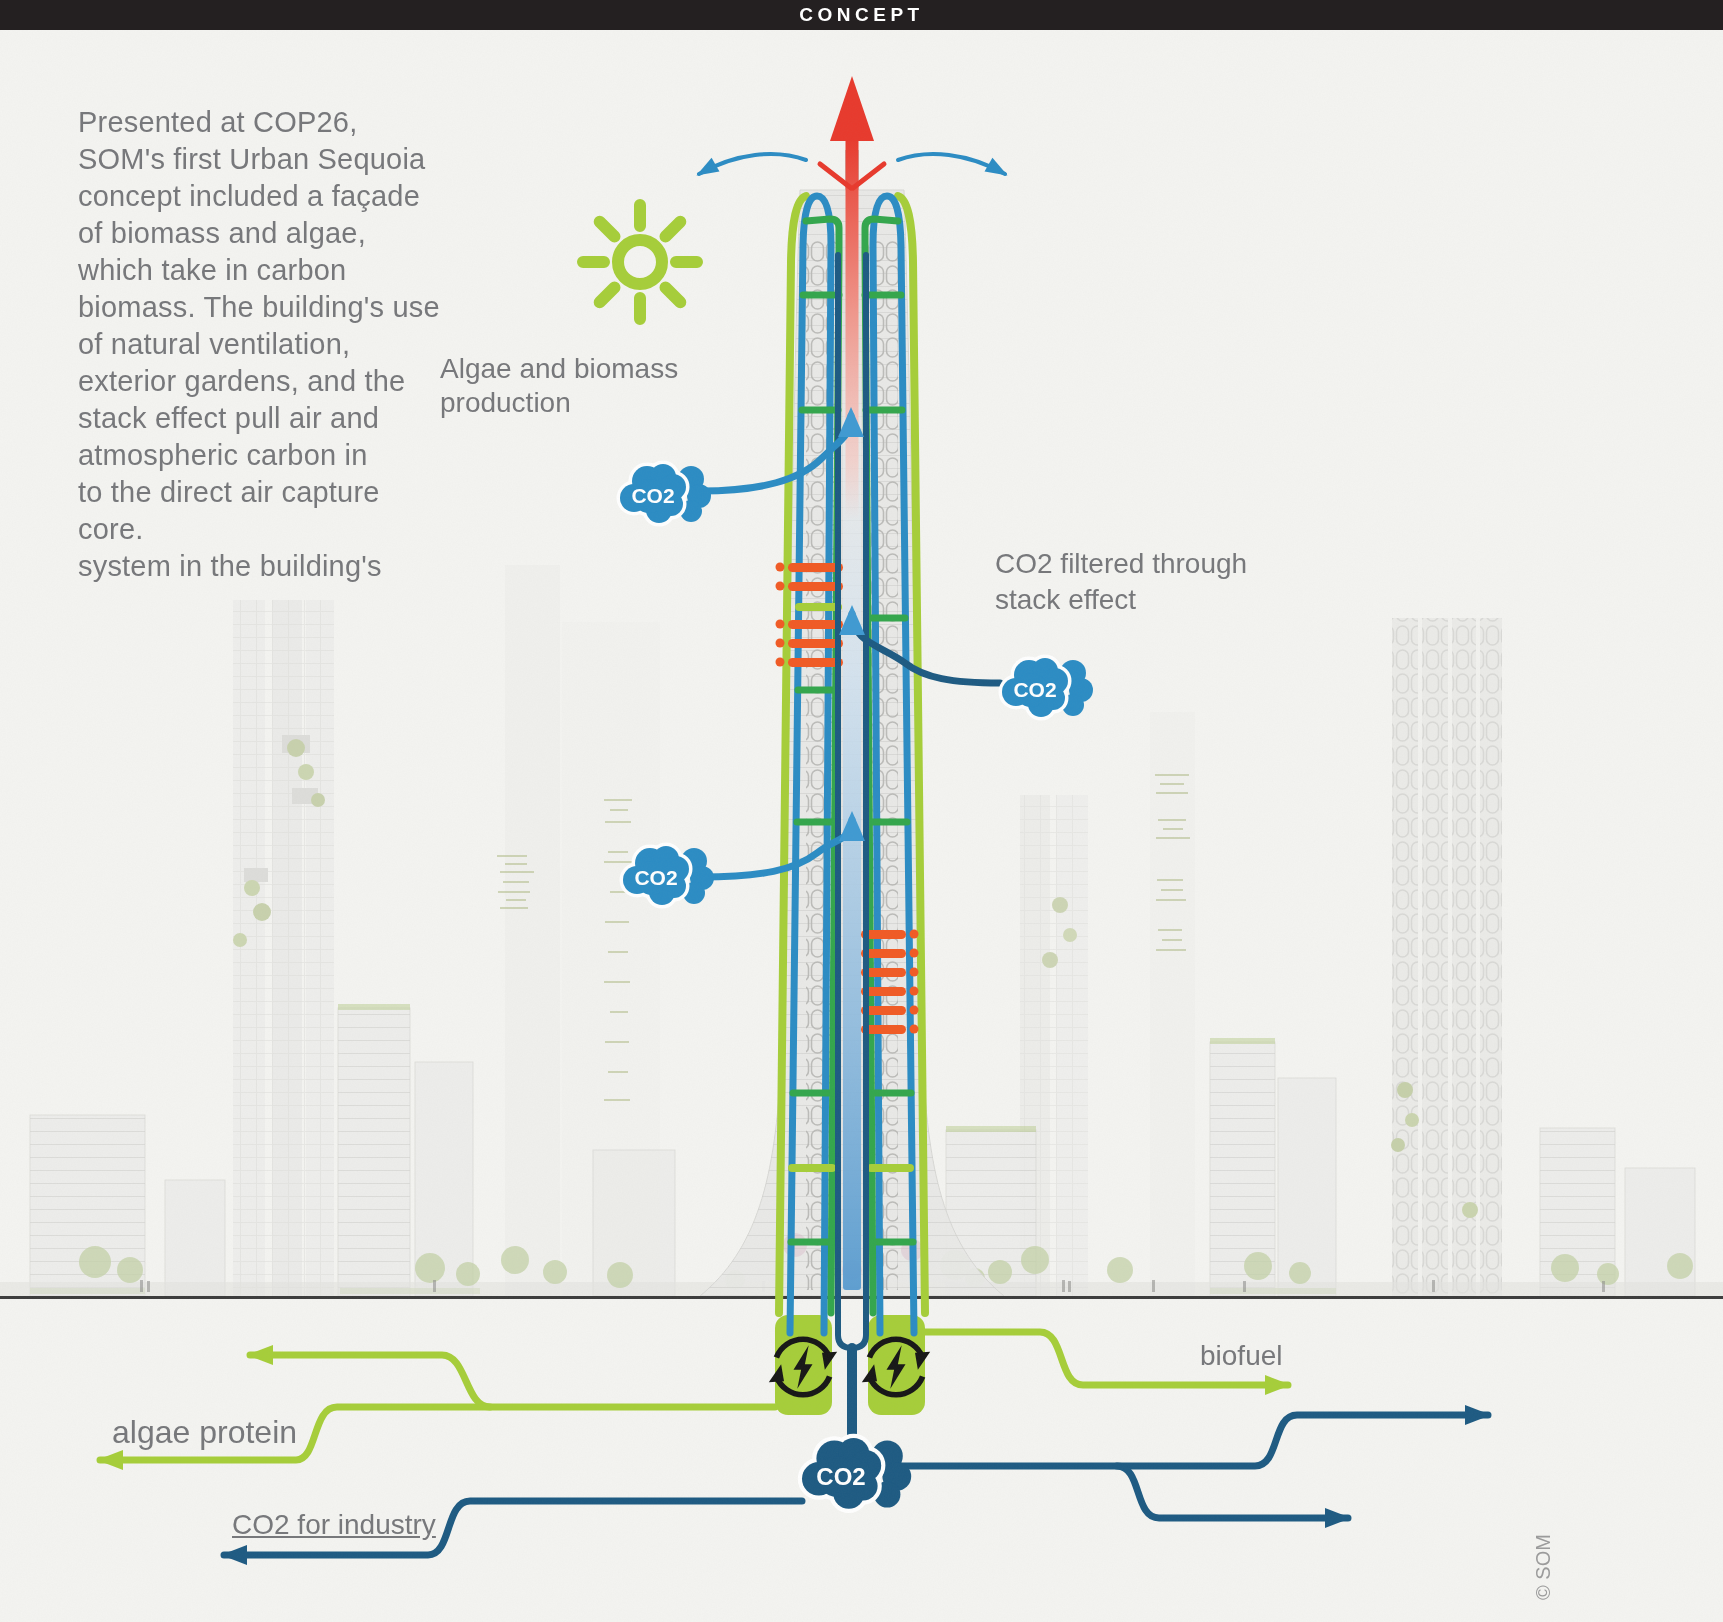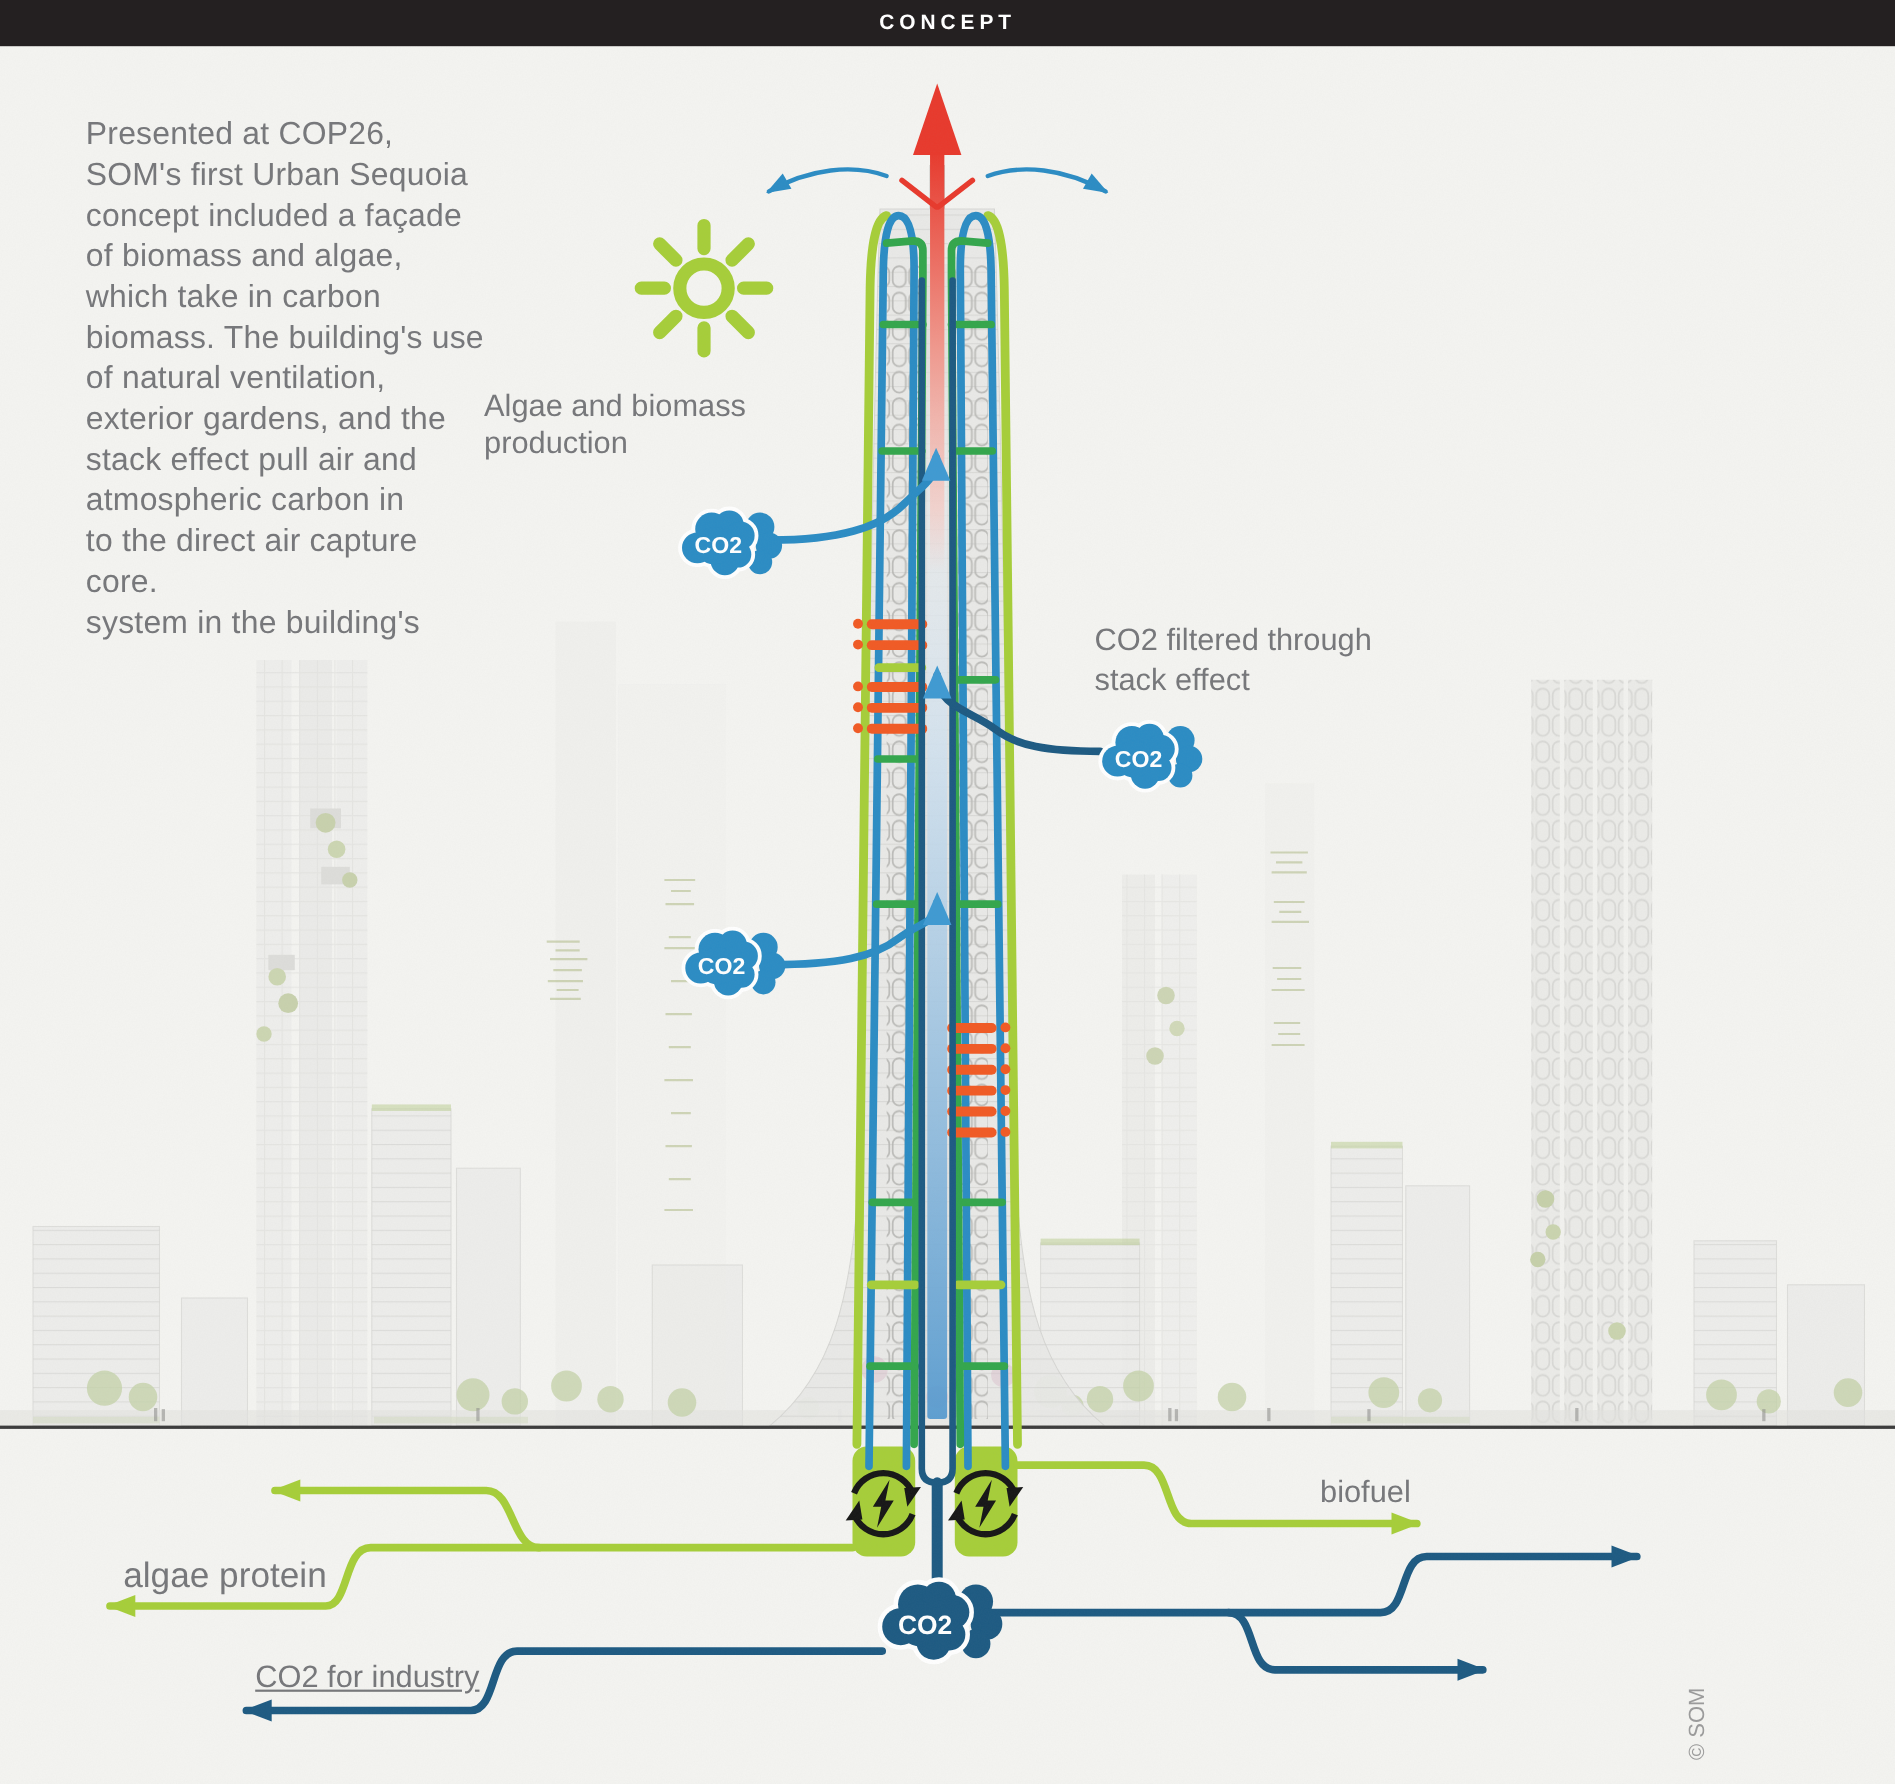--- a/index.html
+++ b/index.html
@@ -2,29 +2,29 @@
 <html style="--lime: #a6ce39; --green: #33a64c; --blue: #2b8cc4; --light-blue: #3f9ad2; --navy: #1d5a82; --orange: #f15a24; --red: #e8392c; --salmon: #f2a49b; --text-gray: #77787b; --header-bg: #242021; --paper: #f4f4f1; --credit-gray: #9b9b9b;"><head>
 <meta charset="utf-8">
 <style>
   html,body{margin:0;padding:0;background:#fff;}
   .page{position:relative;width:1723px;height:1622px;overflow:hidden;
         background:var(--paper,#f4f4f1);font-family:"Liberation Sans",sans-serif;}
   svg{display:block;}
   .scene{position:absolute;left:0;top:0;}
 
   
-  .header{position:absolute;left:0;top:0;width:1723px;height:42px;
+  .header{position:absolute;left:0;top:0;width:1723px;height:30px;
           background:var(--header-bg,#242021);display:flex;align-items:center;justify-content:center;}
   .header .title{color:#fff;font-size:19px;font-weight:bold;letter-spacing:4.5px;}
 
   
   .lbl{position:absolute;color:var(--text-gray,#77787b);}
   .desc{left:78px;top:104px;font-size:29px;line-height:37px;letter-spacing:.2px;}
   .algae-biomass{left:440px;top:352px;width:300px;font-size:28px;line-height:34px;}
-  .co2-filtered{left:995px;top:564px;width:320px;font-size:28px;line-height:36px;text-align:left;}
+  .co2-filtered{left:995px;top:546px;width:320px;font-size:28px;line-height:36px;text-align:left;}
   .biofuel{left:1200px;top:1340px;font-size:28px;}
   .algae-protein{left:112px;top:1414px;font-size:32px;}
   .co2-industry{left:232px;top:1509px;font-size:28px;text-decoration:underline;}
   .credit{left:1532px;top:1600px;font-size:20px;color:var(--credit-gray,#9b9b9b);
           transform:rotate(-90deg);transform-origin:0 0;white-space:nowrap;}
 
   
   .st-lime{stroke:var(--lime,#a6ce39);}  .fl-lime{fill:var(--lime,#a6ce39);}
   .st-green{stroke:var(--green,#33a64c);}
   .st-blue{stroke:var(--blue,#2b8cc4);}  .fl-blue{fill:var(--blue,#2b8cc4);}

